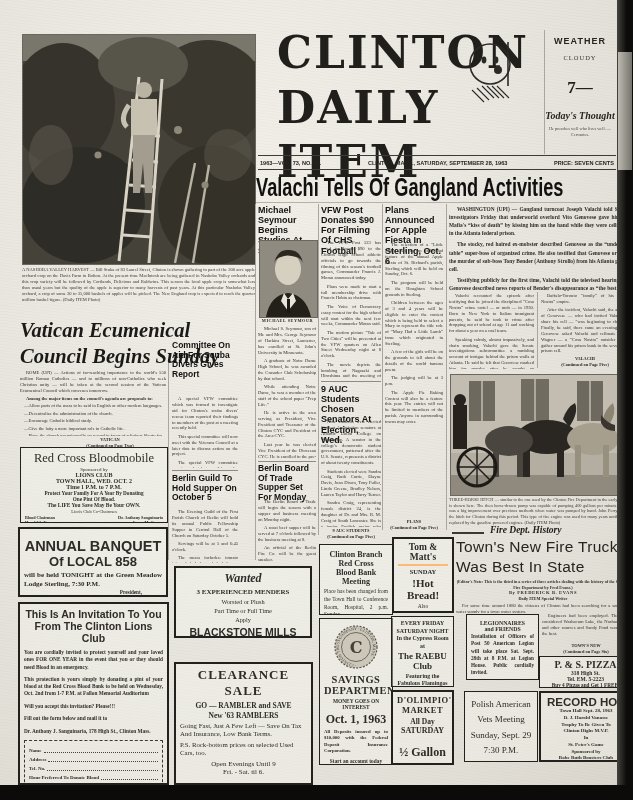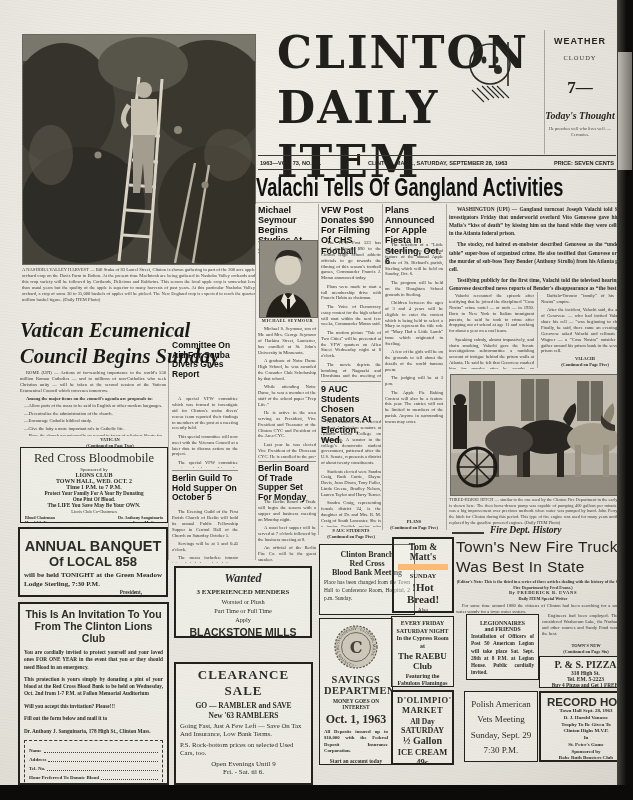--- a/index.html
+++ b/index.html
@@ -43,32 +43,32 @@
   .wanted-lines div:nth-child(6){font-family:"Liberation Sans",sans-serif;font-size:10.5px;font-weight:bold;margin-top:3px;}
   .wanted-lines div:nth-child(7){font-size:5.5px;letter-spacing:1px;}
   .clear-lines div{text-align:left;}
   .clear-lines div:nth-child(1){font-size:13px;font-weight:bold;text-align:center;letter-spacing:1px;margin-bottom:2px;}
   .clear-lines div:nth-child(2),.clear-lines div:nth-child(3){font-size:7.5px;font-weight:bold;text-align:center;margin:1px 0;}
   .clear-lines div:nth-child(4),.clear-lines div:nth-child(5){font-size:6.8px;line-height:1.25;margin:2px 0;}
   .clear-lines div:nth-child(6),.clear-lines div:nth-child(7){font-size:7px;text-align:center;}
   .clear-lines div:nth-child(8){font-family:"Liberation Sans",sans-serif;font-size:15px;font-weight:bold;text-align:center;margin-top:3px;}
   .clear-lines div:nth-child(9){font-size:5.5px;font-weight:bold;text-align:center;}
   .tom-lines div{text-align:center;}
-  .tom-lines div:nth-child(1){font-size:9.5px;font-weight:bold;border-bottom:6px solid #fdba74;padding-bottom:2px;margin-bottom:2px;}
+  .tom-lines div:nth-child(1){font-size:9.5px;font-weight:bold;border-bottom:2px solid #fdba74;padding-bottom:2px;margin-bottom:2px;}
   .tom-lines div:nth-child(2){font-size:6.5px;font-weight:bold;}
   .tom-lines div:nth-child(3){font-size:11px;font-weight:bold;margin:2px 0;}
   .tom-lines div:nth-child(4){font-size:5.5px;}
   .tom-lines div:nth-child(5),.tom-lines div:nth-child(6){font-size:7px;font-weight:bold;}
   .raebu-lines div{text-align:center;font-size:5.8px;font-weight:bold;margin-bottom:1.5px;}
   .raebu-lines div:nth-child(5){font-size:9px;margin:2px 0;}
   .dol-lines div{text-align:center;font-weight:bold;}
   .dol-lines div:nth-child(1),.dol-lines div:nth-child(2){font-size:8.5px;letter-spacing:0.5px;}
   .dol-lines div:nth-child(3){font-size:7.5px;margin-top:2px;}
   .dol-lines div:nth-child(4){font-size:8px;}
-  .dol-lines div:nth-child(5){font-size:10px;margin-top:0;}
+  .dol-lines div:nth-child(5){font-size:12px;margin-top:10px;}
   .dol-lines div:nth-child(6){font-size:8.5px;margin-top:1px;}
   .dol-lines div:nth-child(7){font-size:6.5px;margin-top:1px;}
   .pizza-lines div{text-align:center;font-weight:bold;}
   .pizza-lines div:nth-child(1){font-size:10px;}
   .pizza-lines div:nth-child(2),.pizza-lines div:nth-child(3){font-size:5.5px;}
   .pizza-lines div:nth-child(4){font-size:5.2px;}
   .rh-lines div{text-align:center;font-size:5px;font-weight:bold;line-height:1.35;}
   .rc-lines div{text-align:center;font-weight:bold;}
   .rc-lines div:nth-child(1){font-size:5px;font-weight:normal;}
   .rc-lines div:nth-child(2),.rc-lines div:nth-child(3),.rc-lines div:nth-child(4){font-size:6px;}
@@ -361,21 +361,21 @@
         <div>GO — RAMBLER and SAVE</div>
         <div>New '63 RAMBLERS</div>
         <div>Going Fast, Just A Few Left — Save On Tax And Insurance, Low Bank Terms.</div>
         <div>P.S.  Rock-bottom prices on selected Used Cars, too.</div>
         <div>Open Evenings Until 9</div>
         <div>Fri. - Sat. til 6.</div>
         <div>FOX RAMBLER</div>
       </div>
   </div>
 
-  <div class="box thin" style="left:319px;top:544px;width:96px;height:71px;">
+  <div class="box thin" style="left:319px;top:544px;width:74px;height:71px;">
     <div class="c" style="font-weight:bold;font-size:8px;margin-top:2px;">Clinton Branch</div>
     <div class="c" style="font-weight:bold;font-size:8px;">Red Cross</div>
     <div class="c" style="font-weight:bold;font-size:8px;">Blood Bank Meeting</div>
     <div style="font-size:5.4px;line-height:1.45;text-align:justify;margin-top:2px;">Place has been changed from the Town Hall to Conference Room, Hospital, 2 p.m. Sunday.</div>
   </div>
 
   <div class="box thin" style="left:319px;top:618px;width:74px;height:147px;">
     <div class="c" style="margin-top:2px;">
       <svg width="46" height="46" viewBox="0 0 46 46">
         <circle cx="23" cy="23" r="21" fill="#ccc7b9" stroke="#55524a" stroke-width="1.2" stroke-dasharray="2 1.4"></circle>

